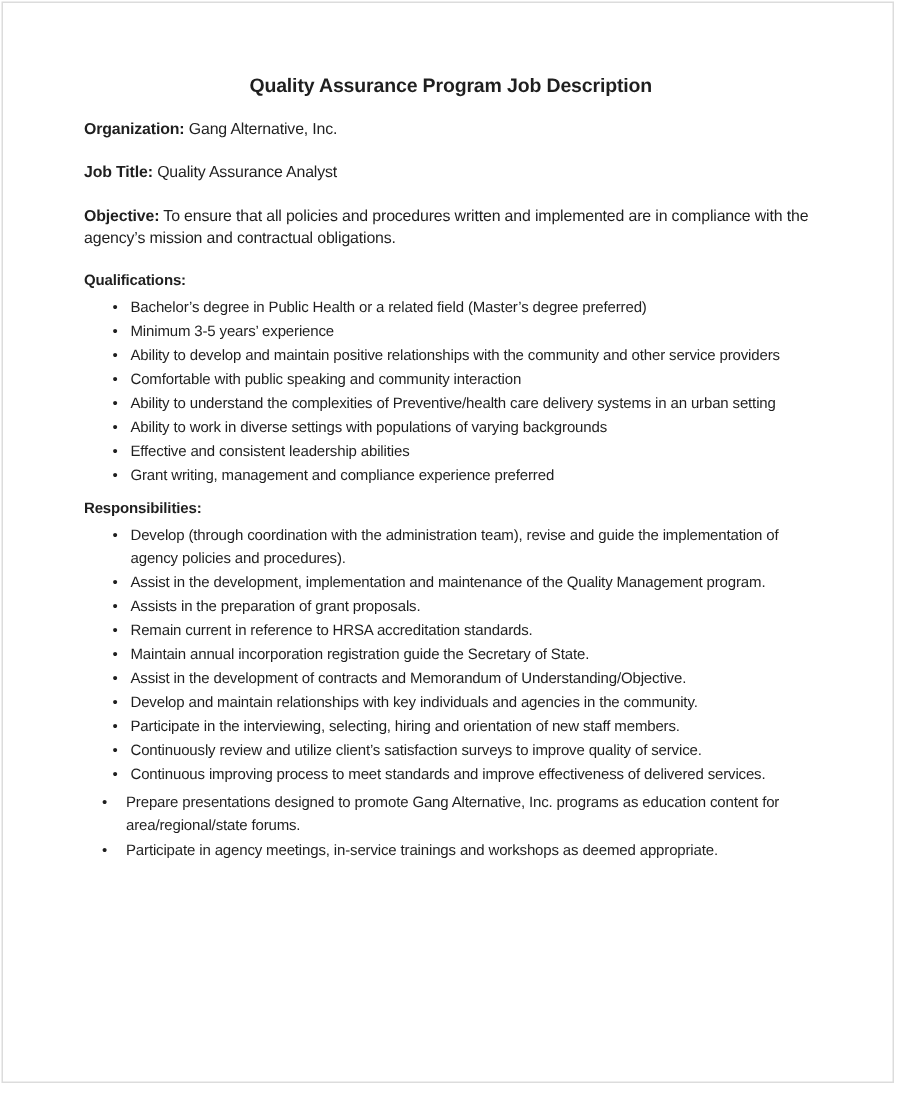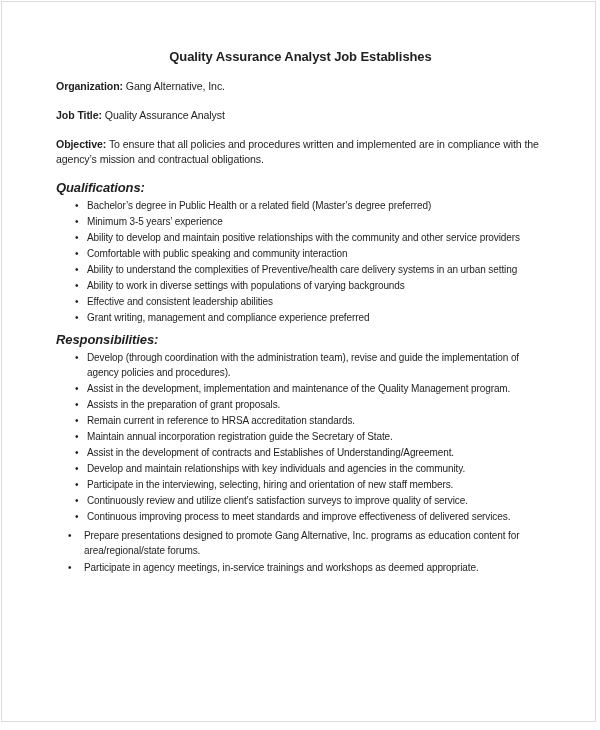--- a/index.html
+++ b/index.html
@@ -38,25 +38,24 @@
   .field {
     margin: 14px 0 0 0;
     font-size: 10.6px;
     line-height: 15px;
     letter-spacing: -0.1px;
   }
   .field:first-of-type { }
   .field b { font-weight: bold; }
   .section-heading {
     margin: 7px 0 0 0;
-    font-size: 13px;
+    font-size: 10px;
     font-weight: bold;
     line-height: 15px;
     letter-spacing: -0.1px;
-    font-style: italic;
   }
   .section-heading.first { margin-top: 13px; }
   ul.bullets {
     list-style: none;
     margin: 3px 0 0 0;
     padding: 0;
     font-size: 10px;
     line-height: 15px;
     letter-spacing: -0.1px;
   }
@@ -83,21 +82,21 @@
     left: 12px;
   }
 </style>
 </head>
 <body>
 
 <div class="page-border"></div>
 
 <div class="content">
 
-  <h1 class="doc-title">Quality Assurance Analyst Job Establishes</h1>
+  <h1 class="doc-title">Quality Assurance Program Job Description</h1>
 
   <p class="field"><b>Organization:</b> <span>Gang Alternative, Inc.</span></p>
 
   <p class="field"><b>Job Title:</b> <span>Quality Assurance Analyst</span></p>
 
   <p class="field"><b>Objective:</b> <span>To ensure that all policies and procedures written and implemented are in compliance with the agency’s mission and contractual obligations.</span></p>
 
   <p class="section-heading first">Qualifications:</p>
 
   <ul class="bullets">
@@ -112,21 +111,21 @@
     </ul>
 
   <p class="section-heading">Responsibilities:</p>
 
   <ul class="bullets">
       <li>Develop (through coordination with the administration team), revise and guide the implementation of agency policies and procedures).</li>
       <li>Assist in the development, implementation and maintenance of the Quality Management program.</li>
       <li>Assists in the preparation of grant proposals.</li>
       <li>Remain current in reference to HRSA accreditation standards.</li>
       <li>Maintain annual incorporation registration guide the Secretary of State.</li>
-      <li>Assist in the development of contracts and Establishes of Understanding/Agreement.</li>
+      <li>Assist in the development of contracts and Memorandum of Understanding/Objective.</li>
       <li>Develop and maintain relationships with key individuals and agencies in the community.</li>
       <li>Participate in the interviewing, selecting, hiring and orientation of new staff members.</li>
       <li>Continuously review and utilize client’s satisfaction surveys to improve quality of service.</li>
       <li>Continuous improving process to meet standards and improve effectiveness of delivered services.</li>
     </ul>
 
   <ul class="bullets outdented">
       <li>Prepare presentations designed to promote Gang Alternative, Inc. programs as education content for area/regional/state forums.</li>
       <li>Participate in agency meetings, in-service trainings and workshops as deemed appropriate.</li>
     </ul>

